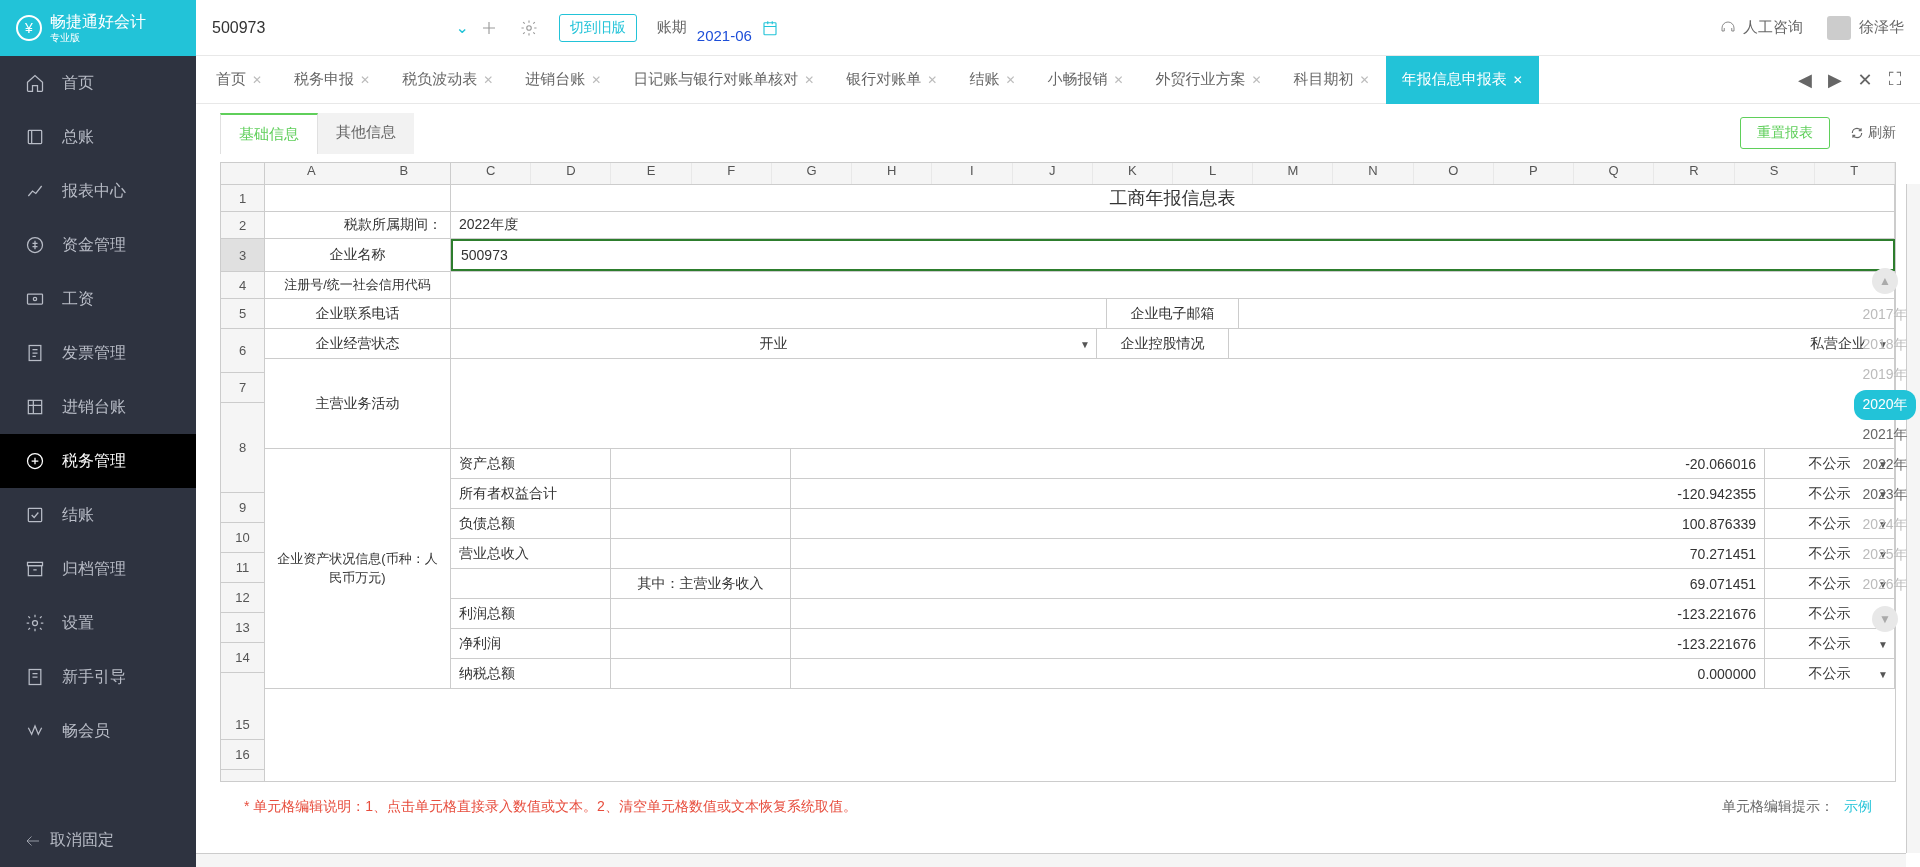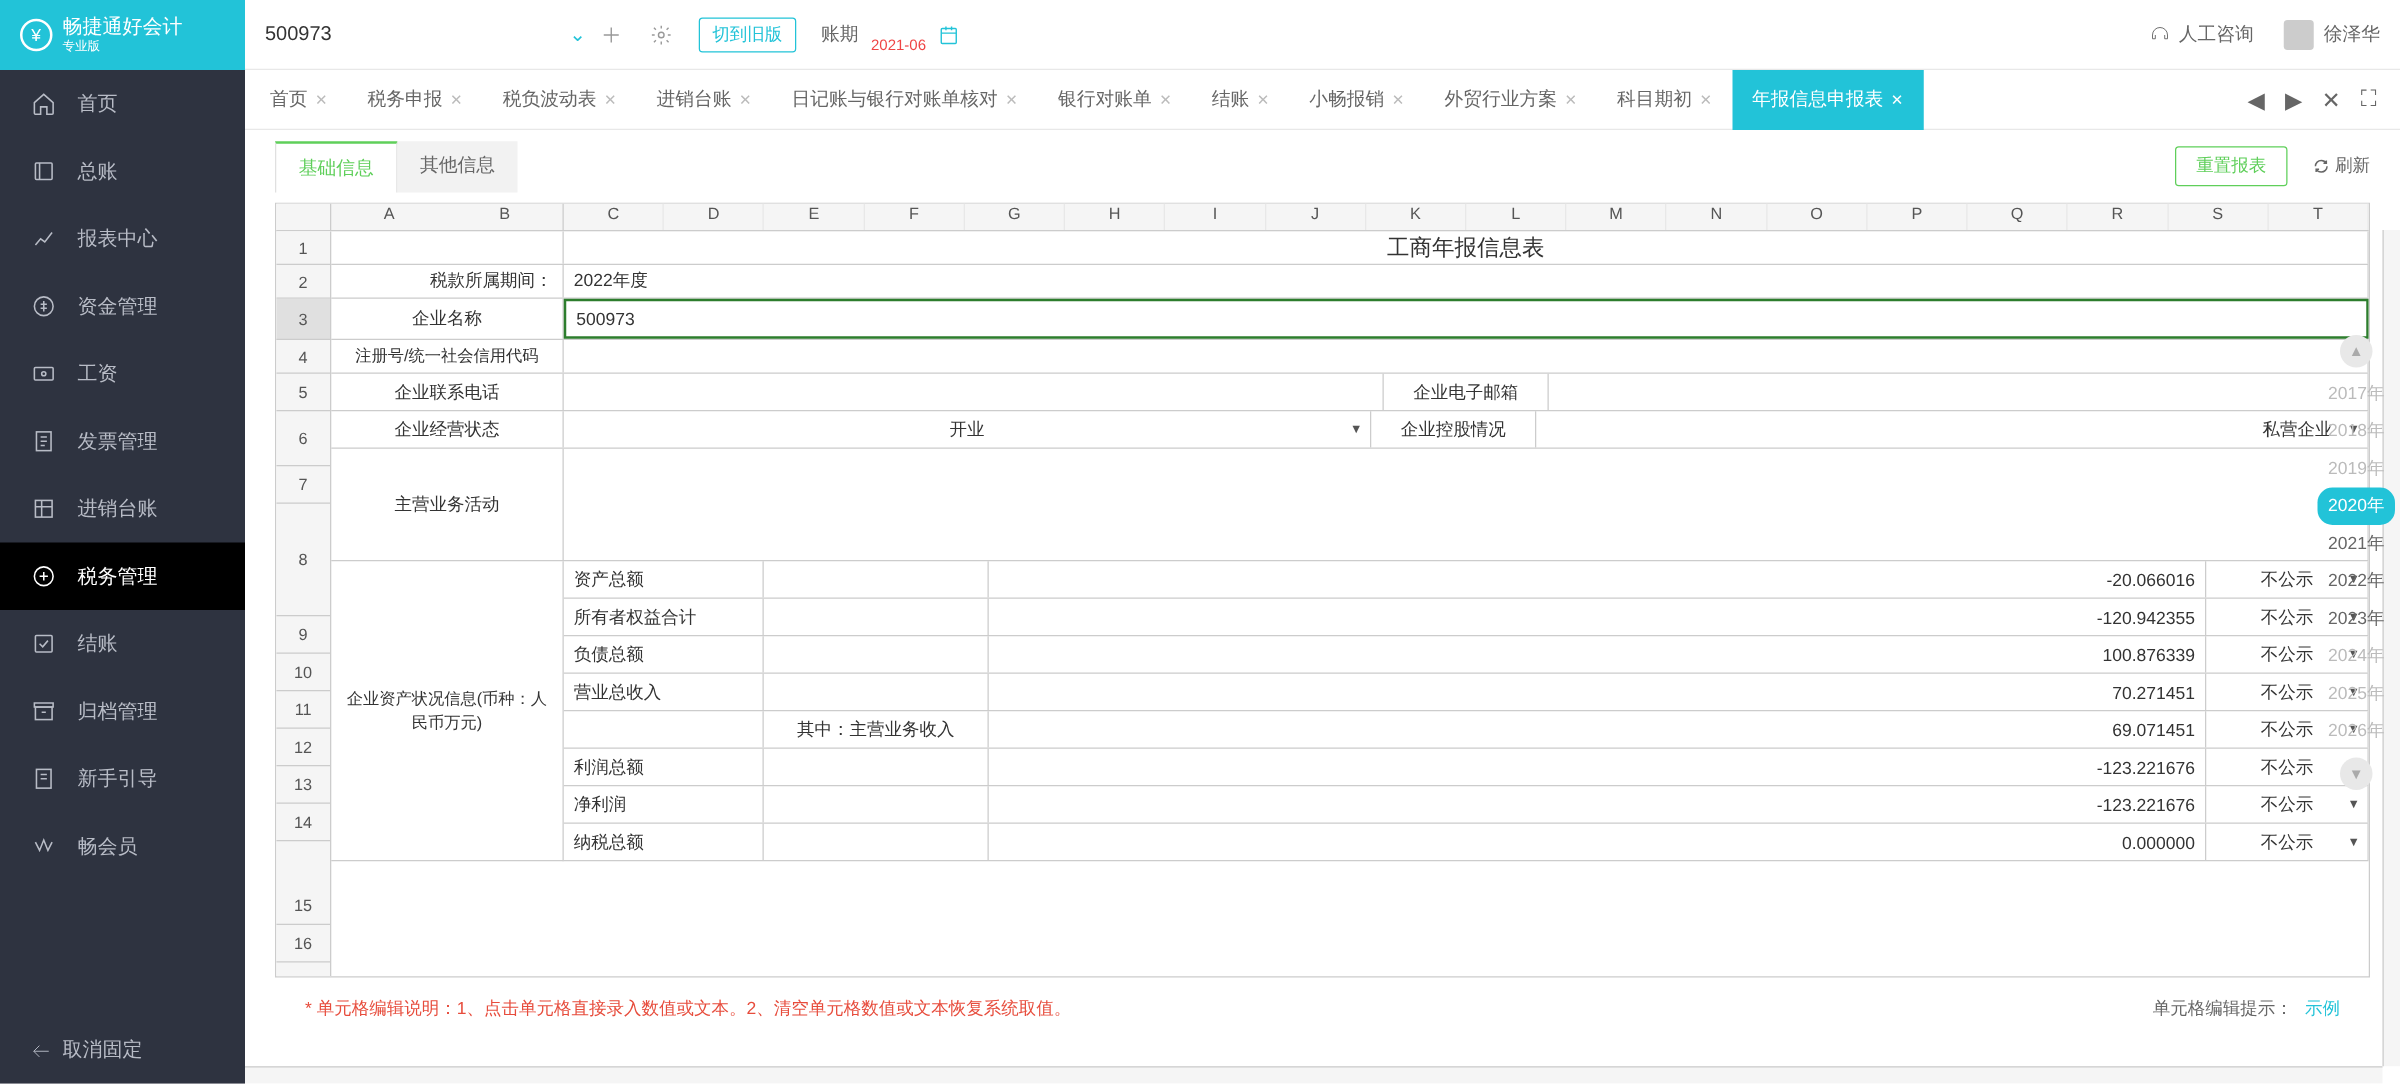--- a/index.html
+++ b/index.html
@@ -23,21 +23,21 @@
 
 .main { flex: 1; display: flex; flex-direction: column; height: 867px; }
 .topbar { height: 56px; display: flex; align-items: center; padding: 0 16px; border-bottom: 1px solid #e8e8e8; }
 .company-select { display: flex; align-items: center; color: #666; }
 .company-name { font-size: 16px; color: #333; margin-right: 190px; }
 .chev { color: #22c3d8; }
 .tb-icon { margin: 0 10px; color: #999; cursor: pointer; display: flex; align-items: center; justify-content: center; width: 20px; height: 20px; }
 .tb-icon svg { width: 18px; height: 18px; stroke: currentColor; fill: none; stroke-width: 1.5; }
 .old-btn { border: 1px solid #22c3d8; color: #22c3d8; padding: 4px 10px; border-radius: 3px; font-size: 14px; cursor: pointer; margin: 0 10px; }
 .period-label { color: #666; margin-left: 10px; font-size: 15px; }
-.period-val { color: #ef4444; margin-left: 10px; font-size: 12px; margin-top: 16px; }
+.period-val { color: #1d4ed8; margin-left: 10px; font-size: 15px; margin-top: 16px; }
 .cal-icon { color: #22c3d8; margin-left: 8px; }
 .tb-right { margin-left: auto; display: flex; }
 .consult { display: flex; align-items: center; color: #666; font-size: 15px; margin-right: 24px; }
 .consult svg { width: 18px; height: 18px; margin-right: 6px; stroke: currentColor; fill: none; }
 .user { display: flex; align-items: center; color: #666; font-size: 15px; }
 .avatar { width: 24px; height: 24px; background: #ccc; border-radius: 3px; margin-right: 8px; }
 
 
 .tabs { height: 48px; display: flex; align-items: center; border-bottom: 1px solid #e8e8e8; padding-left: 4px; position: relative; }
 .tab { padding: 0 16px; height: 48px; display: flex; align-items: center; color: #666; font-size: 15px; cursor: pointer; }
@@ -192,20 +192,29 @@
           <svg viewBox="0 0 24 24">
             <rect x="4" y="8" width="16" height="12"></rect>
             <path d="M3 4h18v4H3zM10 13h4"></path>
           </svg>
         </span>
         <span>归档管理</span>
       </div>
       <div class="nav-item">
         <span class="nav-icon">
           <svg viewBox="0 0 24 24">
+            <circle cx="12" cy="12" r="3"></circle>
+            <path d="M12 2v3M12 19v3M4 4l2 2M18 18l2 2M2 12h3M19 12h3M4 20l2-2M18 6l2-2"></path>
+          </svg>
+        </span>
+        <span>设置</span>
+      </div>
+      <div class="nav-item">
+        <span class="nav-icon">
+          <svg viewBox="0 0 24 24">
             <rect x="5" y="3" width="14" height="18"></rect>
             <path d="M9 8h6M9 12h6"></path>
           </svg>
         </span>
         <span>新手引导</span>
       </div>
       <div class="nav-item">
         <span class="nav-icon">
           <svg viewBox="0 0 24 24">
             <path d="M4 8l4 8 4-10 4 10 4-8"></path>

